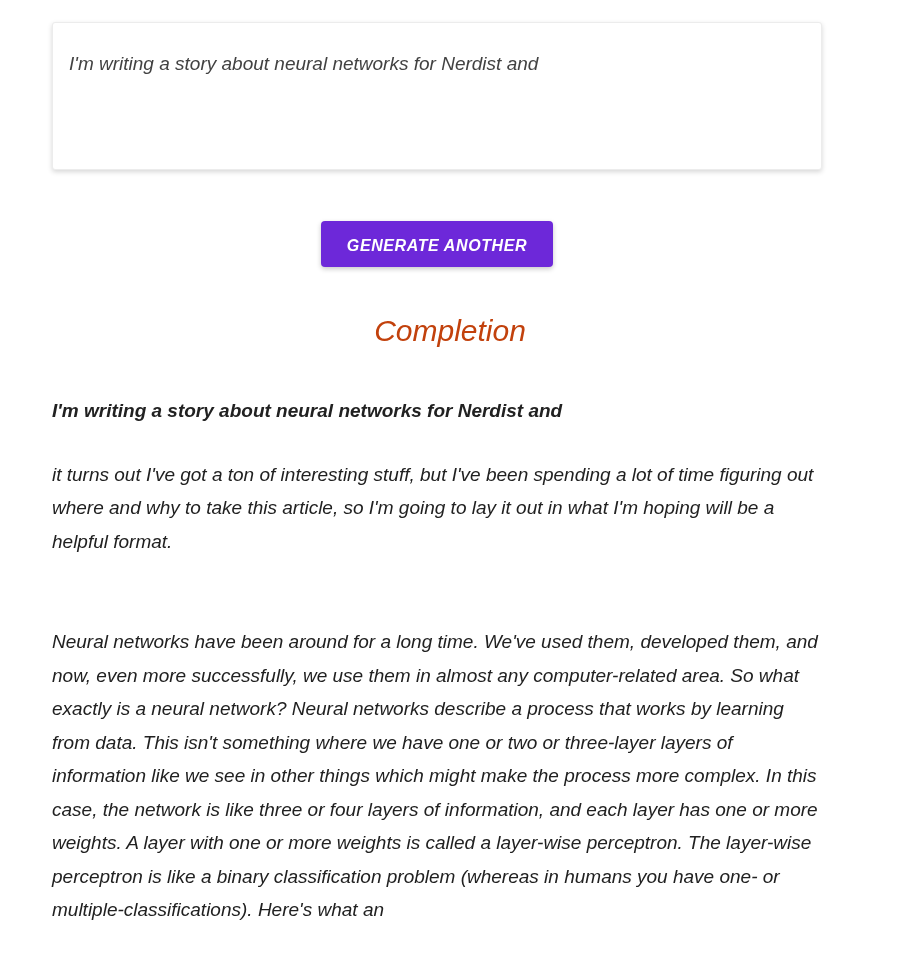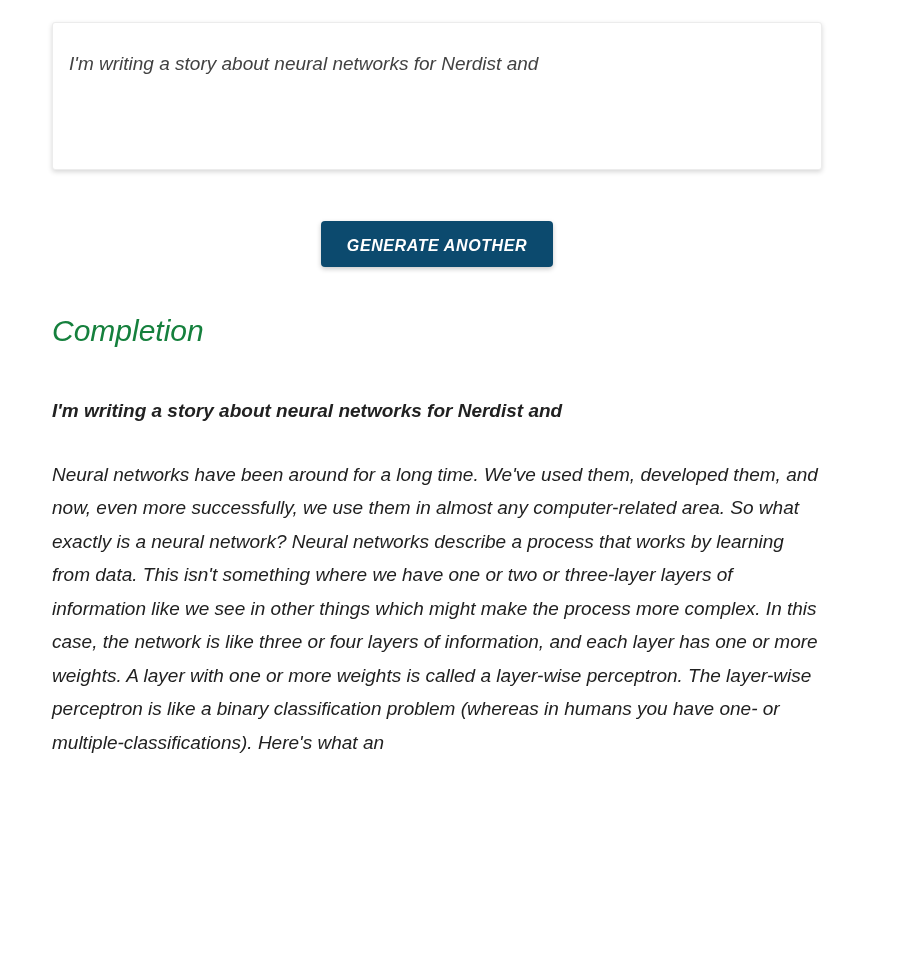--- a/index.html
+++ b/index.html
@@ -32,64 +32,66 @@
   }
   .button-row {
     width: 770px;
     margin-top: 51px;
     display: flex;
     justify-content: center;
   }
   .generate-btn {
     height: 46px;
     padding: 16px 26px;
-    background: #0c4a6e;
+    background: #6d28d9;
     color: #ffffff;
     border: none;
     border-radius: 4px;
     box-shadow: 0 2px 5px rgba(0,0,0,0.22);
     font-family: "Liberation Sans", sans-serif;
     font-size: 16px;
     font-weight: 700;
     letter-spacing: 0.6px;
     cursor: pointer;
   }
   .completion-heading {
     margin-top: 46px;
     font-size: 30px;
     font-weight: 400;
     line-height: 36px;
-    color: #15803d;
+    color: #c2410c;
+    text-align: center;
   }
   .completion-body {
     width: 770px;
     margin-top: 45px;
     font-size: 19px;
     line-height: 33.5px;
     color: #212121;
   }
   .completion-prompt {
     font-weight: 700;
     margin-bottom: 30px;
   }
   .completion-para { margin-bottom: 0; }
-  .completion-para + .completion-para { }
+  .completion-para + .completion-para { margin-top: 67px; }
   .completion-prompt + .completion-para { }
 </style>
 </head>
 <body>
 
 <div class="page">
 
   <textarea class="prompt-card" spellcheck="false" style="">I'm writing a story about neural networks for Nerdist and</textarea>
 
   <div class="button-row">
     <button class="generate-btn">GENERATE ANOTHER</button>
   </div>
 
   <h1 class="completion-heading">Completion</h1>
 
   <div class="completion-body">
     <div class="completion-prompt">I'm writing a story about neural networks for Nerdist and</div>
+    <div class="completion-para">it turns out I've got a ton of interesting stuff, but I've been spending a lot of time figuring out where and why to take this article, so I'm going to lay it out in what I'm hoping will be a helpful format.</div>
     <div class="completion-para">Neural networks have been around for a long time. We've used them, developed them, and now, even more successfully, we use them in almost any computer-related area. So what exactly is a neural network? Neural networks describe a process that works by learning from data. This isn't something where we have one or two or three-layer layers of information like we see in other things which might make the process more complex. In this case, the network is like three or four layers of information, and each layer has one or more weights. A layer with one or more weights is called a layer-wise perceptron. The layer-wise perceptron is like a binary classification problem (whereas in humans you have one- or multiple-classifications). Here's what an</div>
   </div>
 
 </div>
 
 </body></html>

